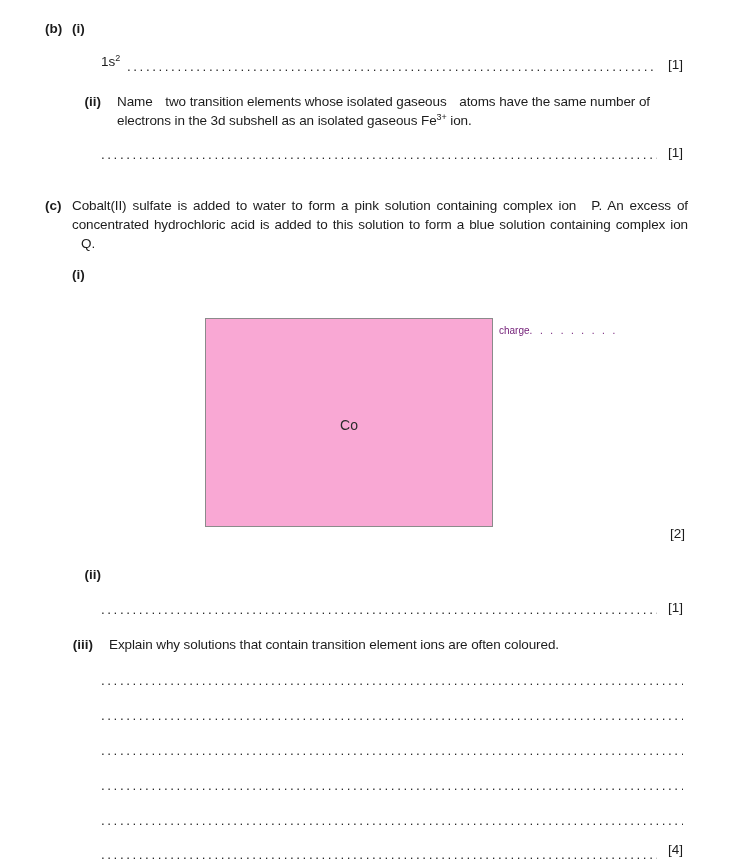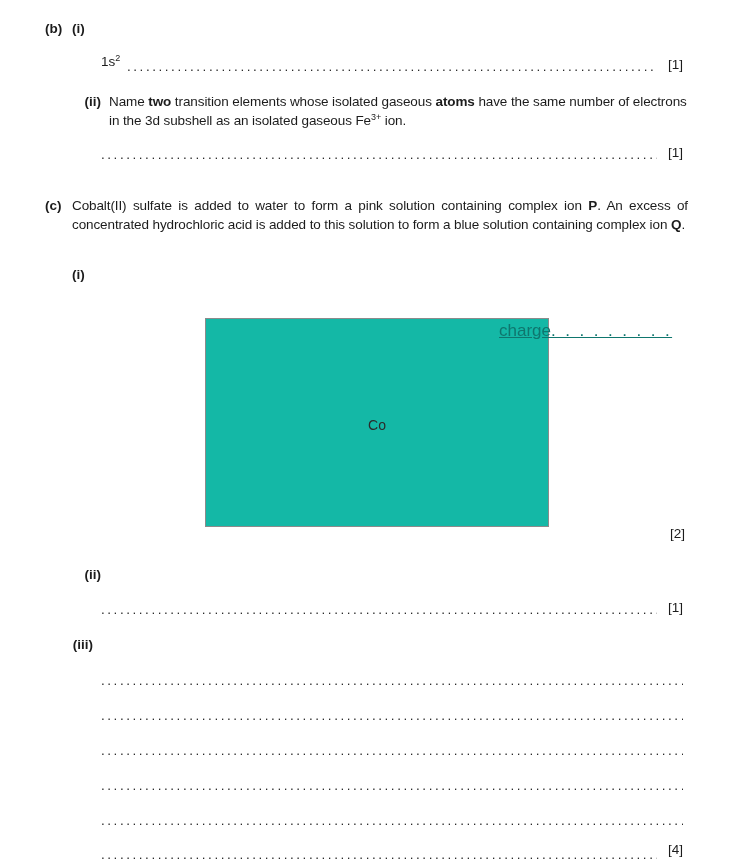--- a/index.html
+++ b/index.html
@@ -43,29 +43,29 @@
     flex: 0 0 29px;
     font-weight: bold;
     font-size: 13.5px;
     line-height: 19px;
     text-align: left;
   }
   .lbl-roman.wide {
     width: 37px;
     flex: 0 0 37px;
     text-align: right;
-    padding-right: 8px;
+    padding-right: 16px;
     box-sizing: content-box;
   }
   .qtext {
     font-size: 13.5px;
     line-height: 19px;
     letter-spacing: -0.1px;
   }
-  .qtext b { font-weight: bold; }
+  .qtext b { font-weight: normal; margin-left: 9px; }
   sup {
     font-size: 9px;
     vertical-align: super;
     line-height: 0;
   }
 
   
   .dotrule {
     position: absolute;
     height: 14px;
@@ -83,44 +83,43 @@
     line-height: 14px;
     color: #1c1c1c;
     white-space: nowrap;
   }
 
   
   .answer-box {
     position: absolute;
     left: 205px;
     top: 318px;
-    width: 344px;
+    width: 288px;
     height: 209px;
     border: 1.5px solid #8b8b8b;
-    background: #14b8a6;
+    background: #f9a8d4;
     box-sizing: border-box;
   }
   .box-centre-label {
     position: absolute;
     left: 0;
     top: 98px;
     width: 100%;
     text-align: center;
     font-size: 14px;
     color: #2b2b2b;
   }
   .charge-label {
     position: absolute;
     left: 499px;
     top: 323px;
-    font-size: 17px;
+    font-size: 10px;
     line-height: 16px;
     white-space: nowrap;
-    color: #0f766e;
-    text-decoration: underline;
+    color: #701a75;
   }
   .charge-label .cdots {
     letter-spacing: 2.4px;
   }
 </style>
 </head>
 <body>
 
 <div class="page">
 
@@ -162,20 +161,21 @@
 
   <div class="qblock" style="left:64px; top:565px; width:620px;">
     <div class="lbl-roman wide">(ii)</div>
   </div>
 
   <div class="dotrule" style="left:101px; top:603px; width:556px;">.................................................................................................</div>
   <div class="mark" style="left:668px; top:601px;">[1]</div>
 
   <div class="qblock" style="left:56px; top:635px; width:630px;">
     <div class="lbl-roman wide">(iii)</div>
+    <div class="qtext">Explain why solutions that contain transition element ions are often coloured.</div>
   </div>
 
   <div class="dotrule" style="left:101px; top:674px; width:582px;">.....................................................................................................</div>
   <div class="dotrule" style="left:101px; top:709px; width:582px;">.....................................................................................................</div>
   <div class="dotrule" style="left:101px; top:744px; width:582px;">.....................................................................................................</div>
   <div class="dotrule" style="left:101px; top:779px; width:582px;">.....................................................................................................</div>
   <div class="dotrule" style="left:101px; top:814px; width:582px;">.....................................................................................................</div>
   <div class="dotrule" style="left:101px; top:848px; width:556px;">.................................................................................................</div>
   <div class="mark" style="left:668px; top:843px;">[4]</div>
 

